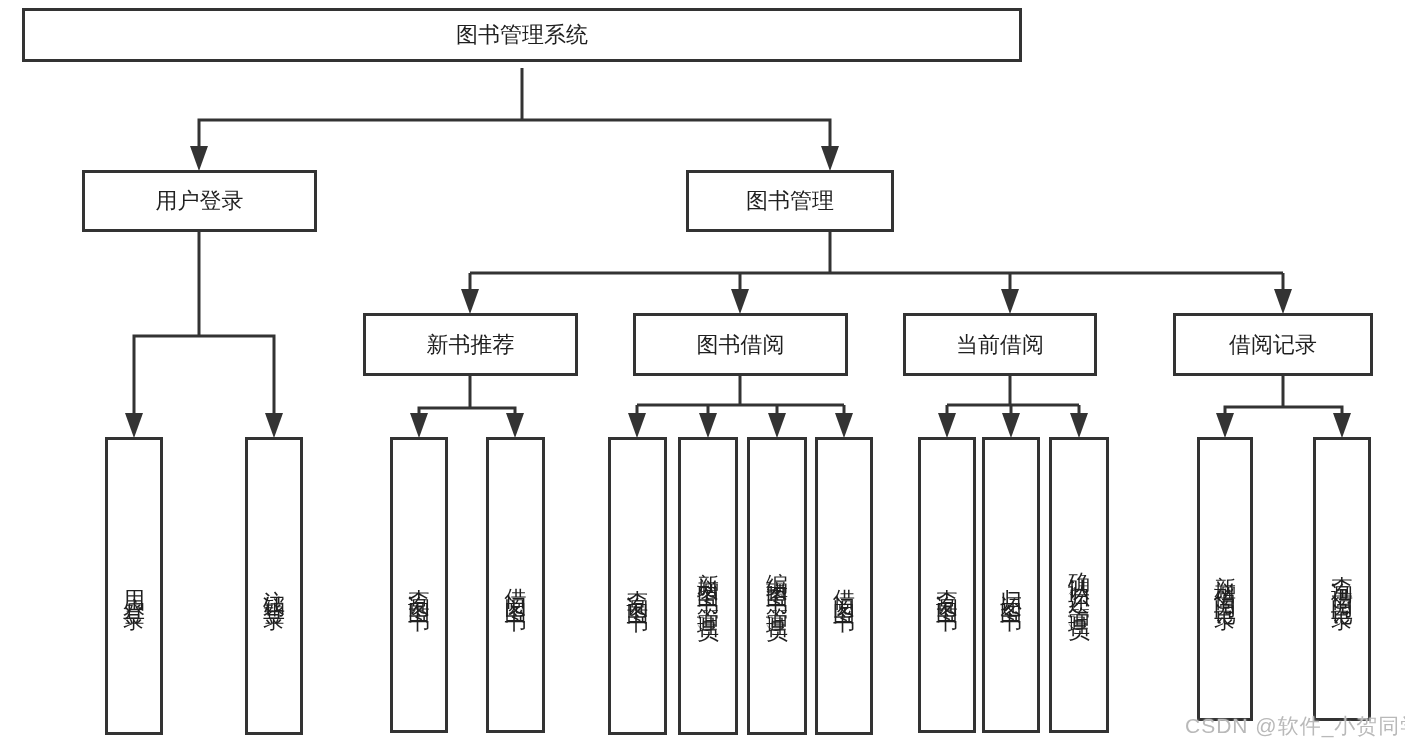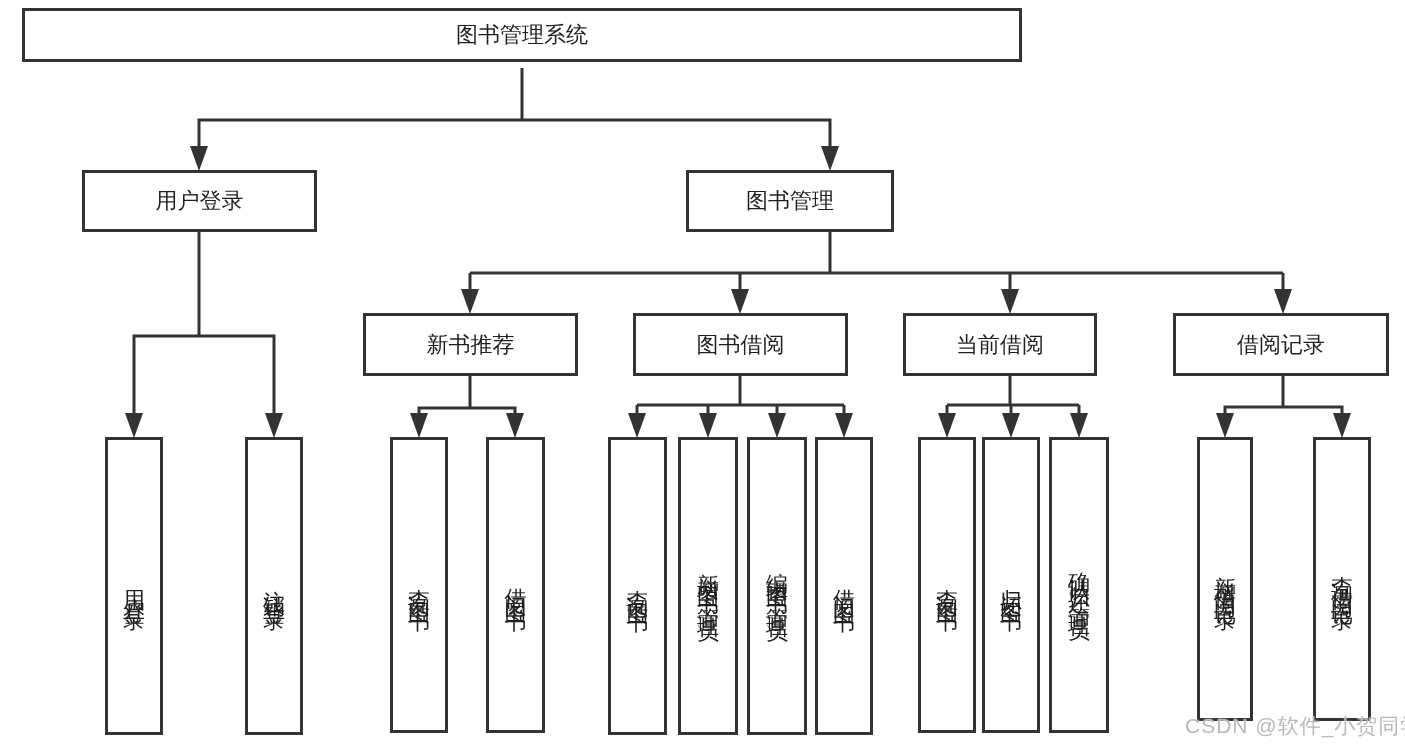--- a/index.html
+++ b/index.html
@@ -120,21 +120,21 @@
   </svg>
 
   <div class="node" style="left:22px; top:8px; width:1000px; height:54px;">图书管理系统</div>
 
   <div class="node" style="left:82px; top:170px; width:235px; height:62px;">用户登录</div>
   <div class="node" style="left:686px; top:170px; width:208px; height:62px;">图书管理</div>
 
   <div class="node" style="left:363px; top:313px; width:215px; height:63px;">新书推荐</div>
   <div class="node" style="left:633px; top:313px; width:215px; height:63px;">图书借阅</div>
   <div class="node" style="left:903px; top:313px; width:194px; height:63px;">当前借阅</div>
-  <div class="node" style="left:1173px; top:313px; width:216px; height:63px;">借阅记录</div>
+  <div class="node" style="left:1173px; top:313px; width:200px; height:63px;">借阅记录</div>
 
   <div class="node vertical" style="left:105px; top:437px; width:58px; height:298px;">用户登录</div>
   <div class="node vertical" style="left:245px; top:437px; width:58px; height:298px;">注销登录</div>
 
   <div class="node vertical" style="left:390px; top:437px; width:58px; height:296px;">查询图书</div>
   <div class="node vertical" style="left:486px; top:437px; width:59px; height:296px;">借阅图书</div>
 
   <div class="node vertical" style="left:608px; top:437px; width:59px; height:298px;">查询图书</div>
   <div class="node vertical" style="left:678px; top:437px; width:60px; height:298px;">新增图书（管理员）</div>
   <div class="node vertical" style="left:747px; top:437px; width:60px; height:298px;">编辑图书（管理员）</div>

